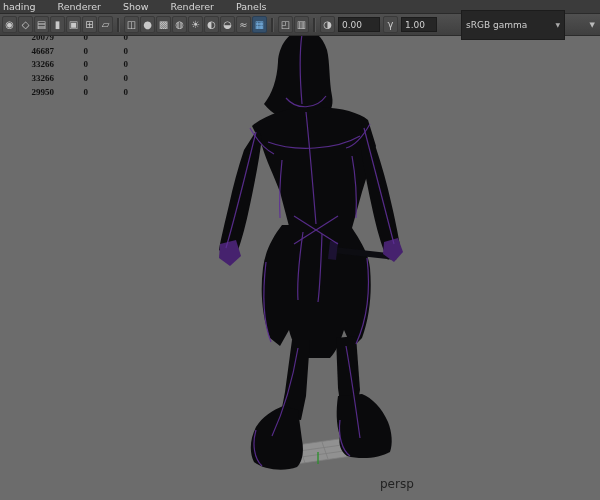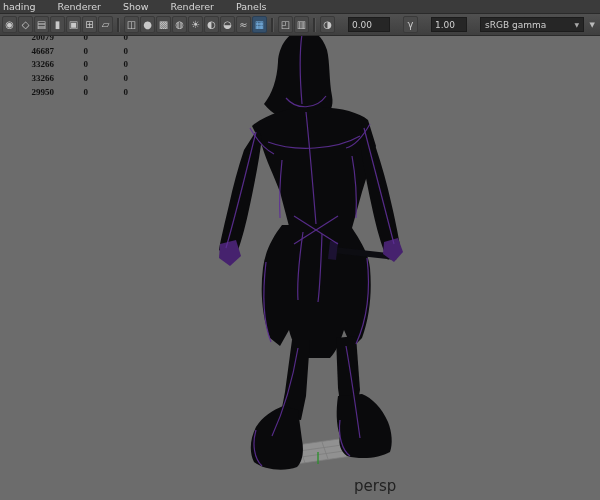--- a/index.html
+++ b/index.html
@@ -25,43 +25,43 @@
   }
   .ticon{
     width:15px;height:17px;line-height:16px;text-align:center;font-size:10px;
     color:#c9c9c9;background:#4a4a4a;border:1px solid #3a3a3a;border-radius:2px;
     box-sizing:border-box;flex:0 0 auto;cursor:default;overflow:hidden;
   }
   .ticon.blue{color:var(--highlight-blue,#7ab6e8);background:#35506b;border-color:#2a3f55;}
   .tsep{width:2px;height:14px;background:#333;border-right:1px solid #575757;margin:0 3px;flex:0 0 auto;}
   .tfield{
     width:34px;height:13px;background:var(--field-bg,#262626);border:1px solid #1c1c1c;
-    color:#cfcfcf;font-size:9px;font-family:inherit;padding:0 3px;margin:0 12px;flex:0 0 auto;
+    color:#cfcfcf;font-size:9px;font-family:inherit;padding:0 3px;margin:0 2px;flex:0 0 auto;
   }
   .tfield.narrow{width:28px;}
   .tdrop{
-    width:104px;height:15px;background:var(--field-bg,#262626);border:1px solid #1c1c1c;
+    width:104px;height:30px;background:var(--field-bg,#262626);border:1px solid #1c1c1c;
     color:#cfcfcf;font-size:9px;display:flex;align-items:center;justify-content:space-between;
-    padding:0 4px;margin-left:0;box-sizing:border-box;flex:0 0 auto;cursor:default;
+    padding:0 4px;margin-left:21px;box-sizing:border-box;flex:0 0 auto;cursor:default;
   }
   .tdrop .arrow{font-size:6px;color:#aaa;}
   .toverflow{margin-left:auto;font-size:7px;color:#bbb;padding-right:3px;cursor:default;}
   
   .viewport{position:absolute;top:36px;left:0;right:0;bottom:0;background:var(--viewport-bg,#6c6c6c);z-index:1;}
   .scene-svg{position:absolute;top:0;left:0;z-index:5;}
   
   .hud{
     position:absolute;top:31px;left:6px;z-index:20;
     display:grid;grid-template-columns:48px 34px 40px;
     font-size:9px;font-weight:bold;color:var(--hud-text,#111);
   }
   .hud-row{display:contents;}
   .hud-cell{text-align:right;line-height:13.7px;font-family:Liberation Serif, serif;}
   
-  .persp-label{position:absolute;top:477px;left:354px;z-index:20;font-size:15px;color:#222;}
+  .persp-label{position:absolute;top:477px;left:380px;z-index:20;font-size:12px;color:#222;}
 </style>
 </head>
 <body>
 
 <div class="screen">
 
   <div class="viewport"></div>
 
   <svg class="scene-svg" width="600" height="500" viewBox="0 0 600 500">
 

